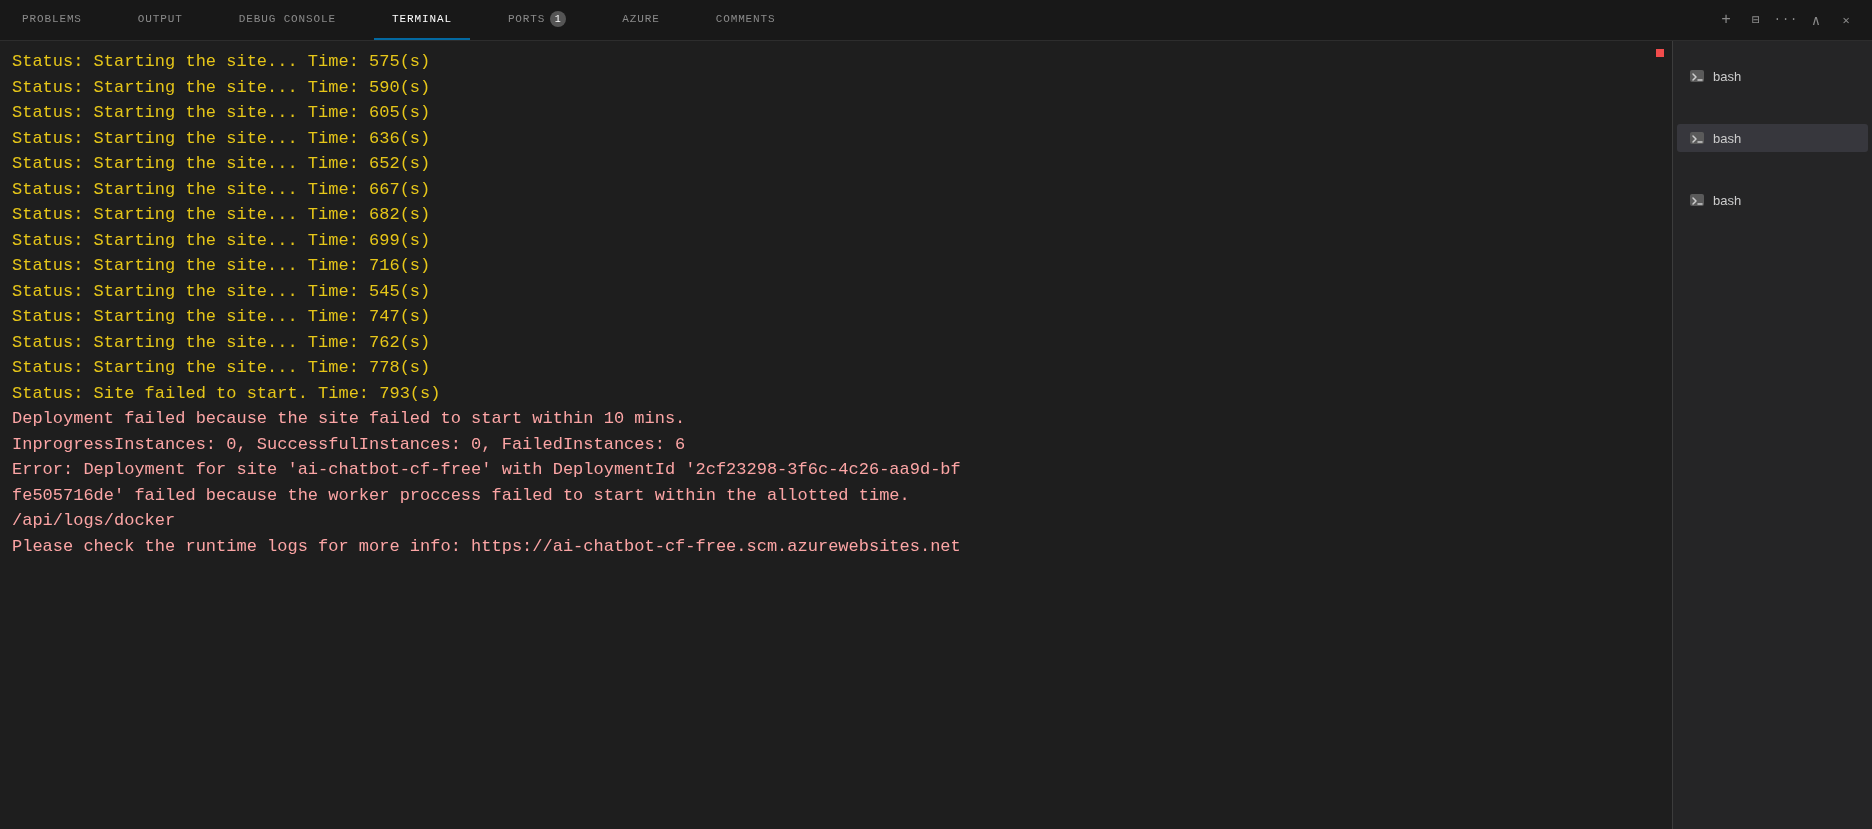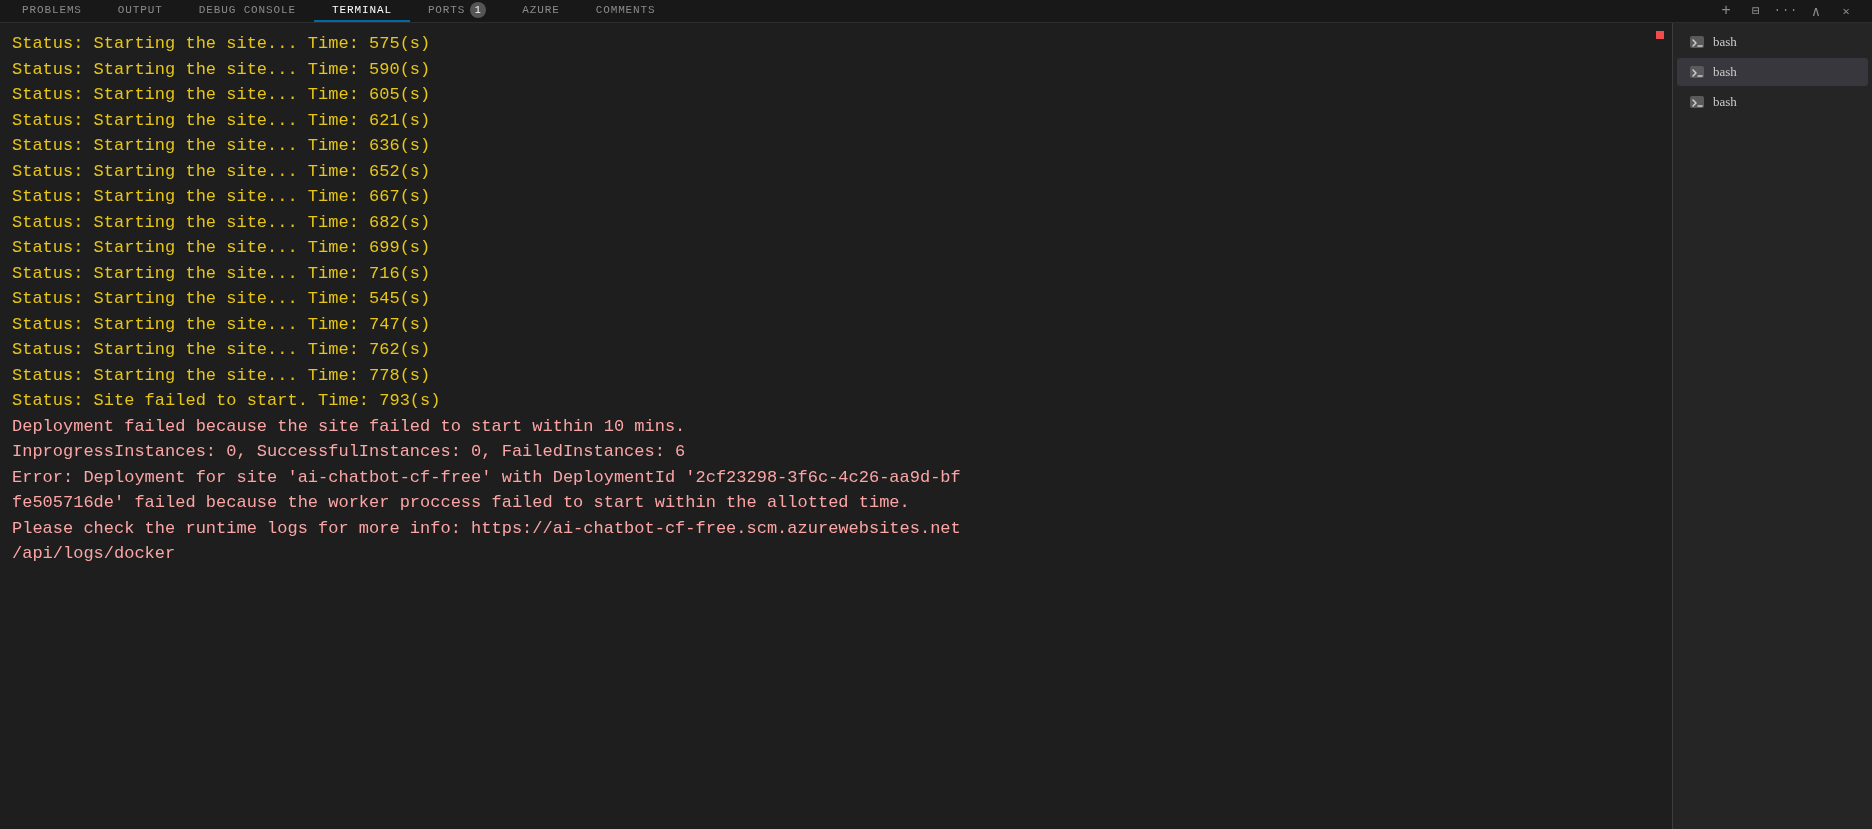--- a/index.html
+++ b/index.html
@@ -14,23 +14,24 @@
       display: flex;
       flex-direction: column;
     }
 
     
     .tab-bar {
       display: flex;
       align-items: stretch;
       background: #181818;
       border-bottom: 1px solid #2d2d2d;
-      height: 23px;
+      height: 41px;
       flex-shrink: 0;
       padding: 0 4px;
+      gap: 20px;
     }
     .tab {
       display: flex;
       align-items: center;
       padding: 0 18px;
       cursor: pointer;
       font-size: 11px;
       letter-spacing: 0.08em;
       color: #8a8a8a;
       text-transform: uppercase;
@@ -120,24 +121,24 @@
       flex-direction: column;
       padding: 4px 0;
       flex-shrink: 0;
     }
     .sidebar-item {
       display: flex;
       align-items: center;
       padding: 6px 12px;
       cursor: pointer;
       border-radius: 3px;
-      margin: 1px 4px;
+      margin: 17px 4px;
       color: #cccccc;
       font-size: 13px;
-      font-family: Liberation Serif, serif;
+      font-family: Liberation Sans, sans-serif;
       user-select: none;
     }
     .sidebar-item.active {
       background: #37373d;
     }
     .sidebar-item .shell-icon {
       width: 16px;
       height: 16px;
       margin-right: 8px;
       flex-shrink: 0;
@@ -188,38 +189,37 @@
   </div>
 </div>
 
 <div class="main-area">
   <div class="terminal-panel">
     <div class="red-dot"></div>
 
   <div class="terminal-line yellow">Status: Starting the site... Time: 575(s)</div>
       <div class="terminal-line yellow">Status: Starting the site... Time: 590(s)</div>
       <div class="terminal-line yellow">Status: Starting the site... Time: 605(s)</div>
-      <div class="terminal-line yellow">Status: Starting the site... Time: 621(s)</div>
       <div class="terminal-line yellow">Status: Starting the site... Time: 636(s)</div>
       <div class="terminal-line yellow">Status: Starting the site... Time: 652(s)</div>
       <div class="terminal-line yellow">Status: Starting the site... Time: 667(s)</div>
       <div class="terminal-line yellow">Status: Starting the site... Time: 682(s)</div>
       <div class="terminal-line yellow">Status: Starting the site... Time: 699(s)</div>
       <div class="terminal-line yellow">Status: Starting the site... Time: 716(s)</div>
       <div class="terminal-line yellow">Status: Starting the site... Time: 545(s)</div>
       <div class="terminal-line yellow">Status: Starting the site... Time: 747(s)</div>
       <div class="terminal-line yellow">Status: Starting the site... Time: 762(s)</div>
       <div class="terminal-line yellow">Status: Starting the site... Time: 778(s)</div>
       <div class="terminal-line yellow">Status: Site failed to start. Time: 793(s)</div>
       <div class="terminal-line red">Deployment failed because the site failed to start within 10 mins.</div>
       <div class="terminal-line red">InprogressInstances: 0, SuccessfulInstances: 0, FailedInstances: 6</div>
       <div class="terminal-line red">Error: Deployment for site 'ai-chatbot-cf-free' with DeploymentId '2cf23298-3f6c-4c26-aa9d-bf</div>
       <div class="terminal-line red">fe505716de' failed because the worker proccess failed to start within the allotted time.</div>
+      <div class="terminal-line red">/api/logs/docker</div>
       <div class="terminal-line red">Please check the runtime logs for more info: https://ai-chatbot-cf-free.scm.azurewebsites.net</div>
-      <div class="terminal-line red">/api/logs/docker</div>
     </div>
 
   <div class="sidebar">
 
   <div class="sidebar-item">
         <span class="shell-icon">
           <svg viewBox="0 0 16 16" fill="none" xmlns="http://www.w3.org/2000/svg">
       <rect x="1" y="2" width="14" height="12" rx="2" fill="#5a5a5a"></rect>
       <path d="M4 6l3 3-3 3" stroke="#cccccc" stroke-width="1.5" stroke-linecap="round" stroke-linejoin="round"></path>
       <line x1="9" y1="12" x2="13" y2="12" stroke="#cccccc" stroke-width="1.5" stroke-linecap="round"></line>

